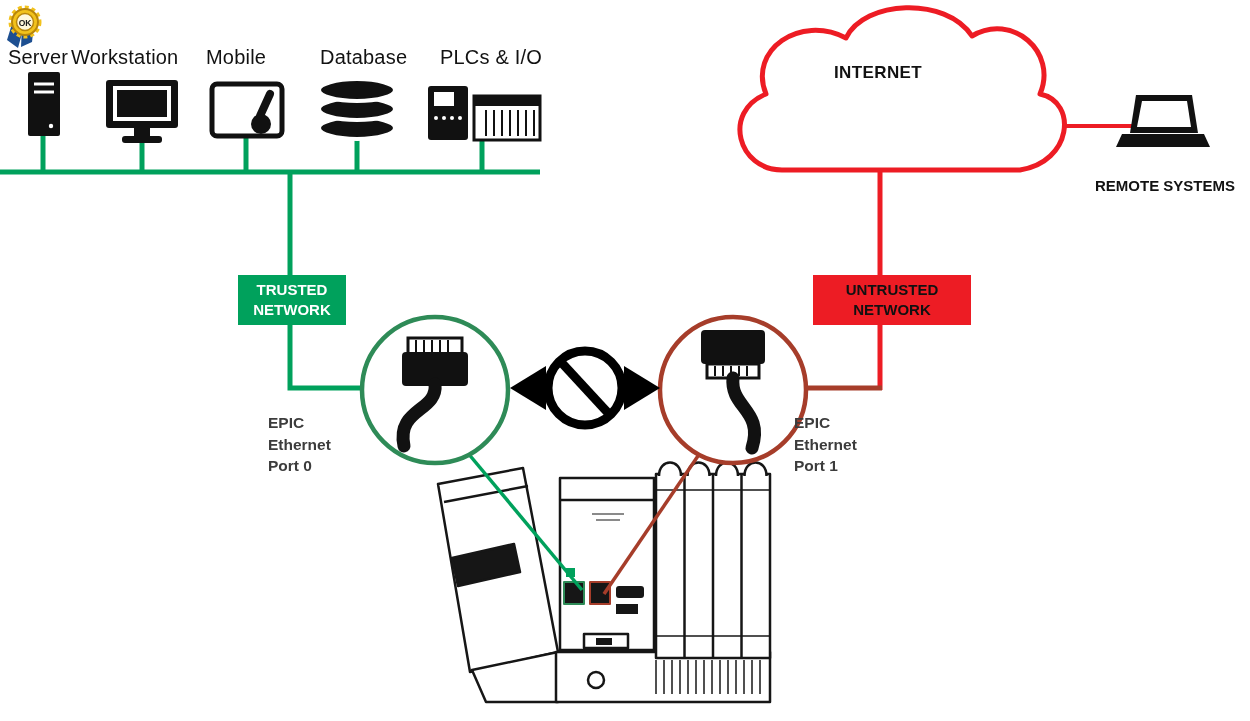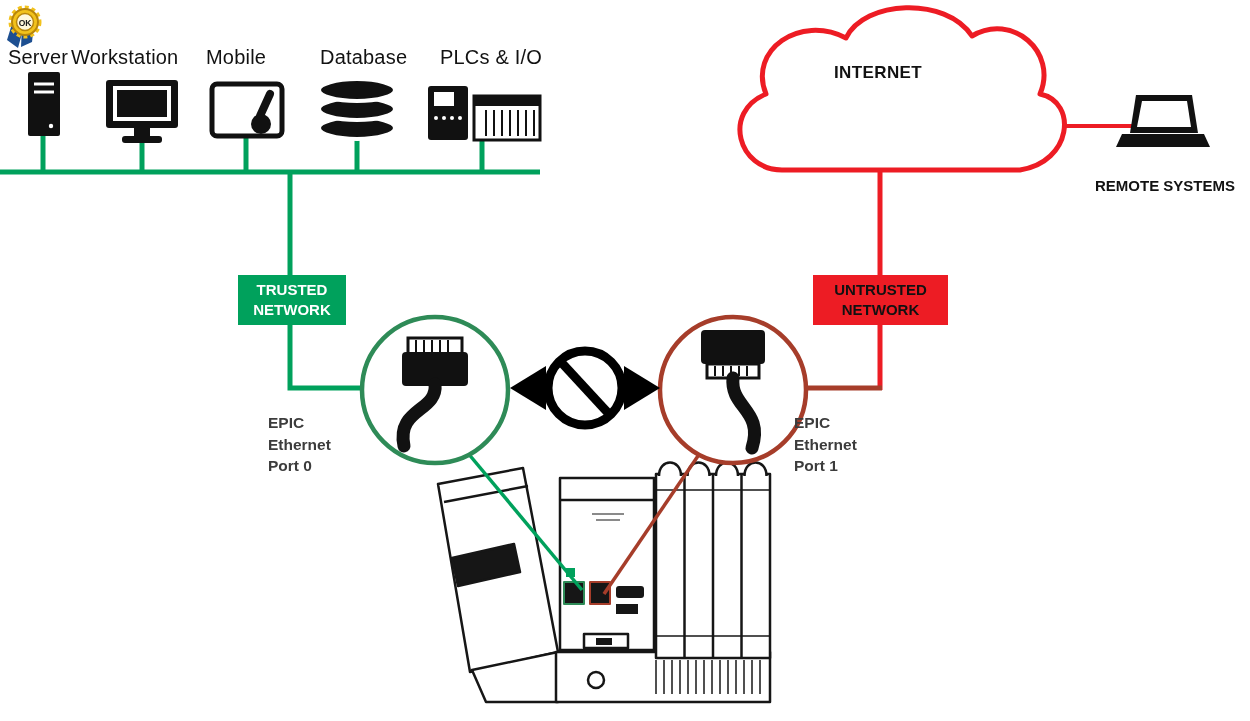--- a/index.html
+++ b/index.html
@@ -12,21 +12,21 @@
     position:absolute;top:46px;font-size:20px;font-weight:normal;
     color:var(--ink);letter-spacing:.2px;
   }
   .net-box{
     position:absolute;top:232px;height:50px;display:flex;align-items:center;justify-content:center;
     font-size:15px;font-weight:bold;text-align:center;white-space:pre-line;line-height:1.35;
     z-index:3;
     margin-top:43px;
   }
   .net-box.trusted{left:238px;width:108px;background:var(--trusted);color:#ffffff;}
-  .net-box.untrusted{left:813px;width:135px;background:var(--untrusted);color:#111111;}
+  .net-box.untrusted{left:813px;width:158px;background:var(--untrusted);color:#111111;}
   .cloud-line{position:absolute;text-align:center;font-size:17px;font-weight:bold;color:var(--ink);z-index:3;letter-spacing:.4px;}
   .cloud-line.l1{left:778px;top:63px;width:200px;}
   .cloud-line.l2{left:768px;top:117px;width:220px;}
   .remote-label{position:absolute;left:1080px;top:177px;width:170px;text-align:center;font-size:15px;font-weight:bold;color:var(--ink);z-index:3;}
   .port-label{
     position:absolute;top:412px;width:108px;text-align:left;font-size:15.5px;font-weight:bold;
     color:var(--port-label);white-space:pre-line;line-height:1.4;z-index:3;
   }
   .port-label.p0{left:268px;}
   .port-label.p1{left:794px;}

